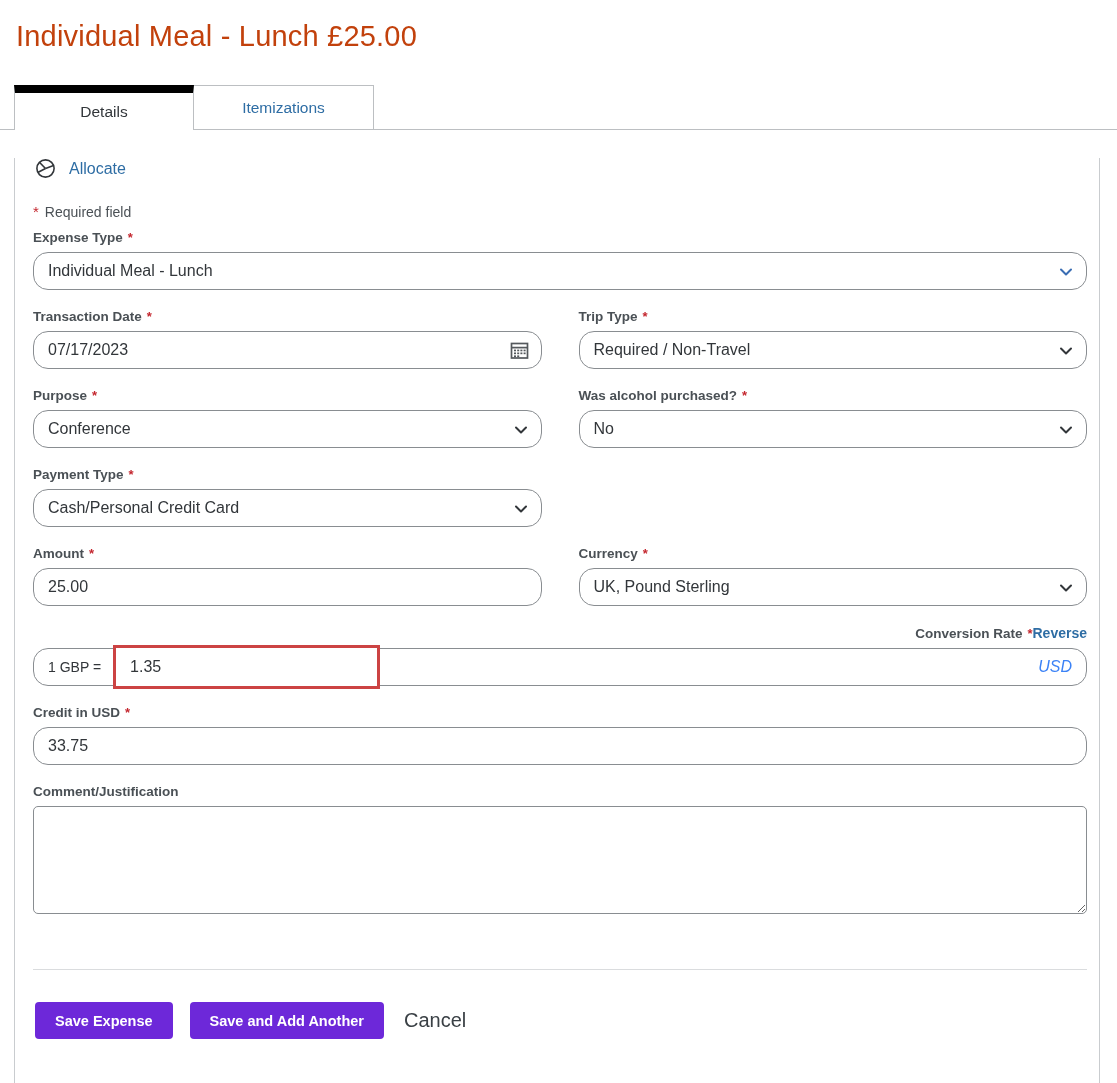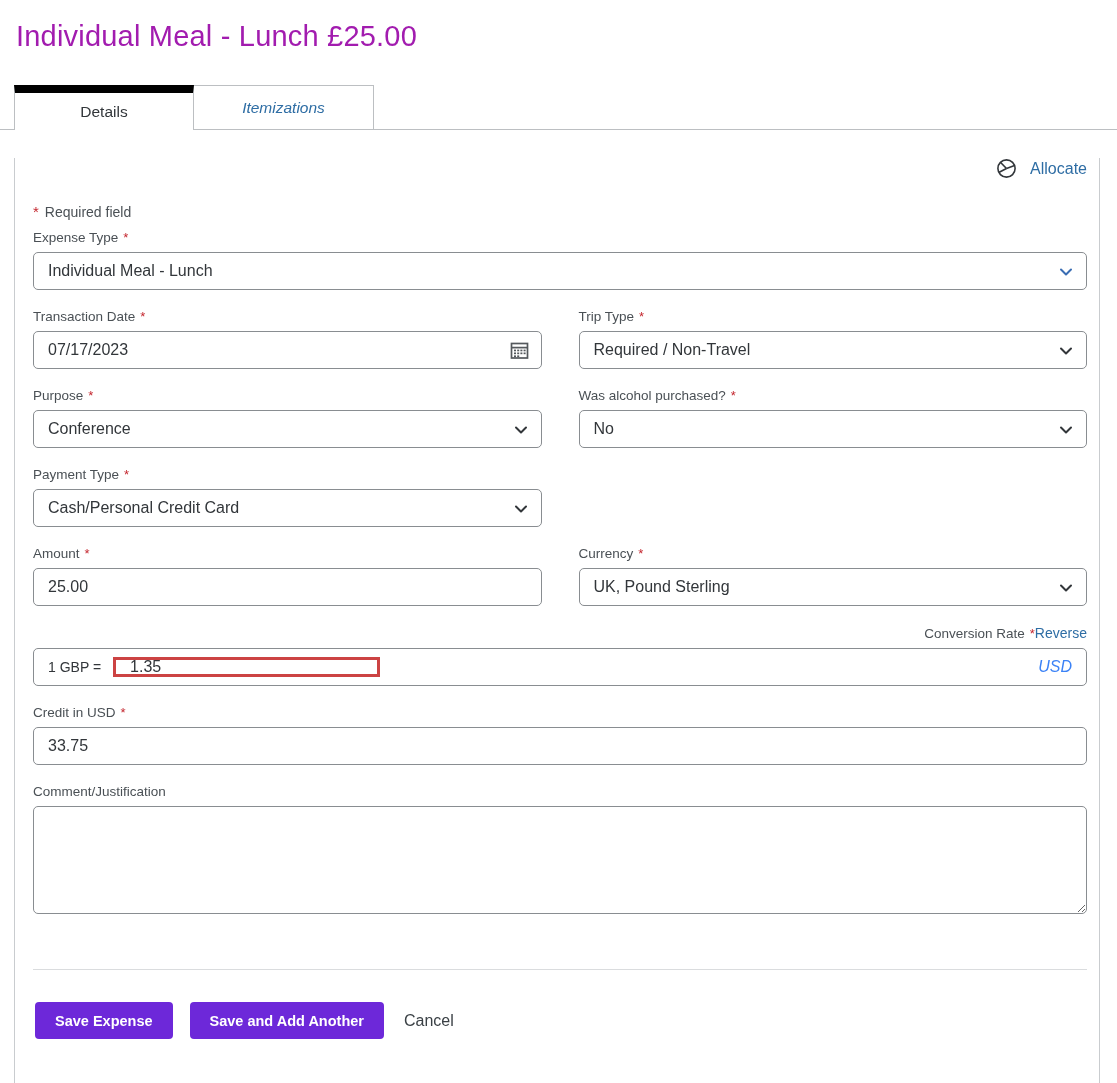--- a/index.html
+++ b/index.html
@@ -6,21 +6,21 @@
   html,body { background:#fff; }
   body {
     width: 1117px; height: 1083px;
     font-family: "Liberation Sans", sans-serif;
     color: #32363a;
     position: relative;
     overflow: hidden;
   }
   
   .page-title {
-    font-size: 29px; font-weight: 300; color: #a21caf;
+    font-size: 29px; font-weight: 300; color: #c2410c;
     padding: 20px 0 0 16px; letter-spacing: .2px;
     height: 85px;
   }
   
   .tabs { display: flex; height: 45px; align-items: stretch; }
   .tab-left-spacer { width: 14px; border-bottom: 1px solid #bcbfc2; }
   .tab {
     width: 180px; display: flex; align-items: center; justify-content: center;
     font-size: 15.5px; cursor: pointer; background: #fff;
   }
@@ -28,67 +28,66 @@
     border-top: 8px solid #000000;
     border-left: 1px solid #bcbfc2;
     border-right: 1px solid #bcbfc2;
     color: #32363a;
   }
   .tab.inactive {
     border-top: 1px solid #bcbfc2;
     border-right: 1px solid #bcbfc2;
     border-bottom: 1px solid #bcbfc2;
     color: #2e6da4;
-    font-style: italic;
   }
   .tab-right-spacer { flex: 1; border-bottom: 1px solid #bcbfc2; }
   
   .panel {
     margin-left: 14px; width: 1086px; height: 953px;
     border-left: 1px solid #c9cccf; border-right: 1px solid #c9cccf;
     padding: 0 12px 0 18px;
   }
   
-  .allocate-row { margin-top: 28px; display: flex; align-items: center; gap: 13px; padding-left: 2px; justify-content: flex-end; }
+  .allocate-row { margin-top: 28px; display: flex; align-items: center; gap: 13px; padding-left: 2px; }
   .allocate-link { color: #2e6da4; font-size: 16px; text-decoration: none; cursor: pointer; }
   
   .required-note { margin-top: 24px; text-align: left; font-size: 14px; color: #4a5055; }
   .required-note .star { color: #c4262e; margin-right: 6px; font-size: 15px; }
   
   .form { margin-top: 10px; }
   .row { display: flex; gap: 37px; margin-bottom: 19px; }
   .col { flex: 1; min-width: 0; }
   .col.empty { visibility: hidden; }
   .field-label {
     font-size: 13.5px; color: #4a5055; margin-bottom: 7px;
-    display: flex; align-items: baseline;
+    display: flex; align-items: baseline; font-weight: bold;
   }
   .field-label .star { color: #c4262e; margin-left: 5px; font-size: 13px; }
   .label-row { display: flex; justify-content: flex-end; align-items: baseline; }
   .reverse-link { color: #2e6da4; font-size: 14px; text-decoration: none; cursor: pointer; }
   .control {
     position: relative; height: 38px; width: 100%;
-    border: 1px solid #898d91; border-radius: 5px; background: #fff;
+    border: 1px solid #898d91; border-radius: 15px; background: #fff;
     display: flex; align-items: center;
   }
   .control input[type=text] {
     border: none; outline: none; background: transparent;
     font-family: "Liberation Sans", sans-serif;
     font-size: 16px; color: #32363a; width: 100%; height: 100%;
     padding: 0 40px 0 14px;
   }
   .select-box { cursor: pointer; }
   .select-value { font-size: 16px; color: #32363a; padding-left: 14px; flex: 1;
     white-space: nowrap; overflow: hidden; }
   .chevron { position: absolute; right: 13px; top: 12px; }
   .cal-icon { position: absolute; right: 11px; top: 8px; cursor: pointer; }
   
   .rate-prefix { font-size: 14px; color: #32363a; padding-left: 14px; white-space: nowrap; }
   .rate-highlight {
-    margin-left: 12px; border: 3px solid #cc4343; height: 20px;
+    margin-left: 12px; border: 3px solid #cc4343; height: 44px;
     display: flex; align-items: flex-start; background: #fff;
   }
   .rate-highlight input {
     border: none; outline: none; width: 50px; font-size: 16px; color: #32363a;
     font-family: "Liberation Sans", sans-serif; padding: 0 4px 0 8px; background: transparent;
   }
   .rate-spacer { flex: 1; }
   .rate-suffix { font-size: 16px; color: #3b82f6; padding-right: 14px; font-style: italic; }
   
   .comment-area {
@@ -98,21 +97,21 @@
   }
   
   .divider { border-top: 1px solid #dadcde; margin-top: 51px; }
   .button-row { display: flex; align-items: center; margin-top: 32px; padding-left: 2px; }
   .btn {
     background: #6d28d9; color: #fff; font-weight: bold; font-size: 14.5px;
     font-family: "Liberation Sans", sans-serif;
     border: none; border-radius: 4px; height: 37px; padding: 0 20px;
     cursor: pointer; margin-right: 17px;
   }
-  .cancel-link { font-size: 16px; color: #3a4045; margin-left: 3px; cursor: pointer; }
+  .cancel-link { font-size: 20px; color: #3a4045; margin-left: 3px; cursor: pointer; }
 </style>
 </head>
 <body>
 
 <div class="page-title">Individual Meal - Lunch £25.00</div>
 
 <div class="tabs">
   <div class="tab-left-spacer"></div>
   <div class="tab active">
     <span>Details</span>

